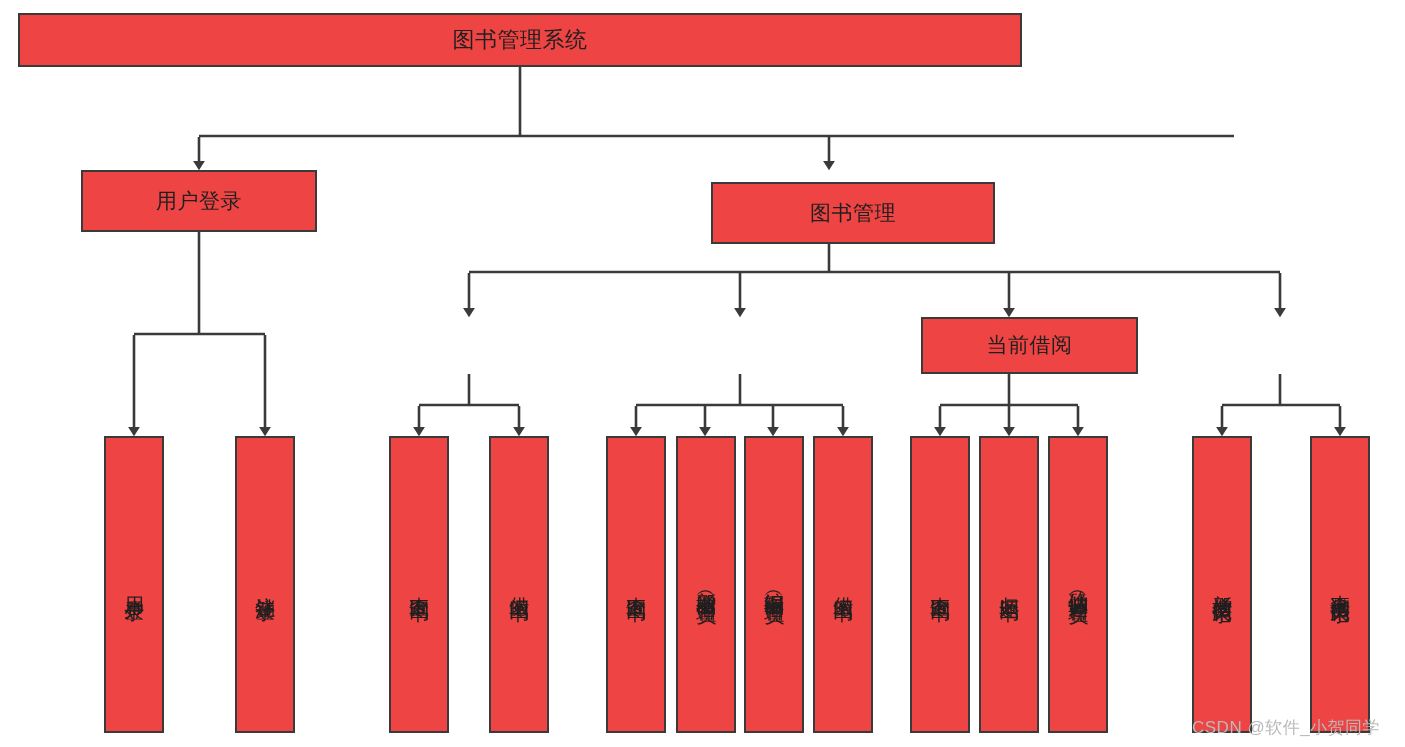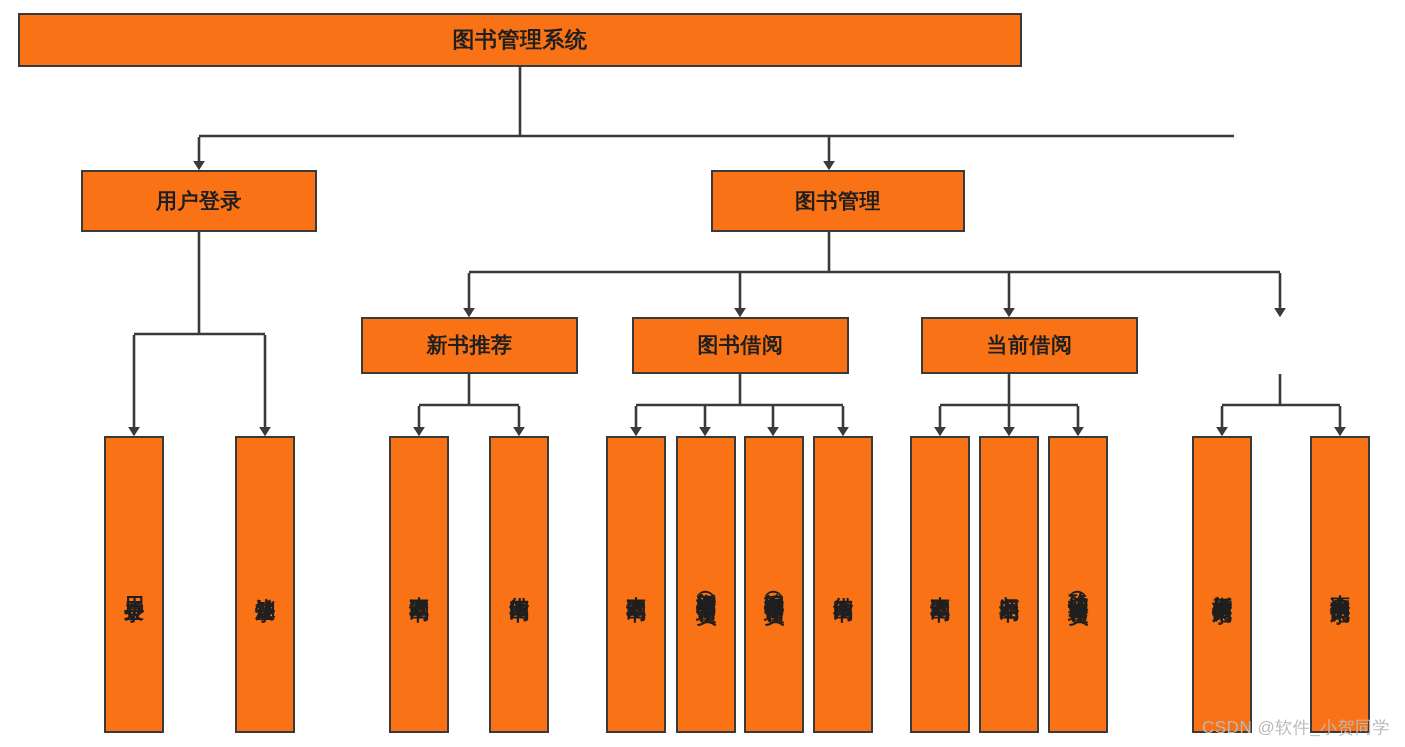--- a/index.html
+++ b/index.html
@@ -24,27 +24,26 @@
     left: 0;
     top: 0;
     width: 1405px;
     height: 747px;
     pointer-events: none;
   }
   .node {
     position: absolute;
     box-sizing: border-box;
     border: 2.5px solid #3a3a3a;
-    background: #f97316;
+    background: #ef4444;
     display: flex;
     align-items: center;
     justify-content: center;
     color: #1f1f1f;
     line-height: 1.18;
-    font-weight: bold;
   }
   .node.horiz {
     font-size: 21px;
     letter-spacing: 0.5px;
   }
   .node.root {
     font-size: 22px;
   }
   .node.vert {
     writing-mode: vertical-rl;
@@ -126,30 +125,24 @@
     </g>
   </svg>
 
   <div class="node root horiz" style="left:18px; top:13px; width:1004px; height:54px;">
     <span>图书管理系统</span>
   </div>
 
   <div class="node horiz" style="left:81px; top:170px; width:236px; height:62px;">
     <span>用户登录</span>
   </div>
-  <div class="node horiz" style="left:711px; top:170px; width:254px; height:62px;justify-content:center;">
+  <div class="node horiz" style="left:711px; top:182px; width:284px; height:62px;justify-content:center;">
     <span>图书管理</span>
   </div>
 
-  <div class="node horiz" style="left:361px; top:317px; width:217px; height:57px;">
-    <span>新书推荐</span>
-  </div>
-  <div class="node horiz" style="left:632px; top:317px; width:217px; height:57px;">
-    <span>图书借阅</span>
-  </div>
   <div class="node horiz" style="left:901px; top:317px; width:217px; height:57px;margin-left:20px;">
     <span>当前借阅</span>
   </div>
 
   <div class="node vert" style="left:104px; top:436px; width:60px; height:297px;">
     <span class="vtext">用户登录</span>
   </div>
   <div class="node vert" style="left:235px; top:436px; width:60px; height:297px;">
     <span class="vtext">注销登录</span>
   </div>
@@ -184,15 +177,15 @@
     <span class="vtext">确认归还（管理员）</span>
   </div>
 
   <div class="node vert" style="left:1192px; top:436px; width:60px; height:297px;">
     <span class="vtext">新增借阅记录</span>
   </div>
   <div class="node vert" style="left:1310px; top:436px; width:60px; height:297px;">
     <span class="vtext">查询借阅记录</span>
   </div>
 
-  <div class="watermark" style="left:1192px; top:716px;padding-left:10px;">CSDN @软件_小贺同学</div>
+  <div class="watermark" style="left:1192px; top:716px;">CSDN @软件_小贺同学</div>
 
 </div>
 
 </body></html>

